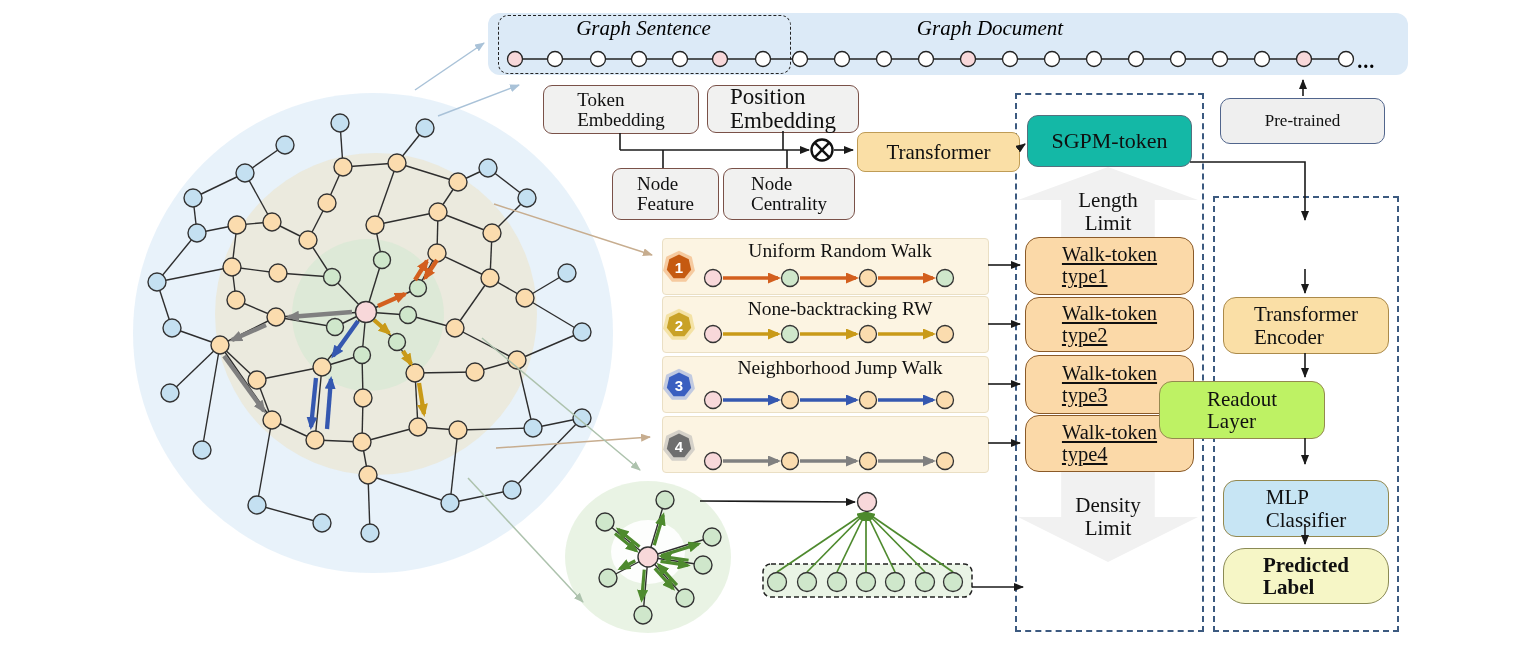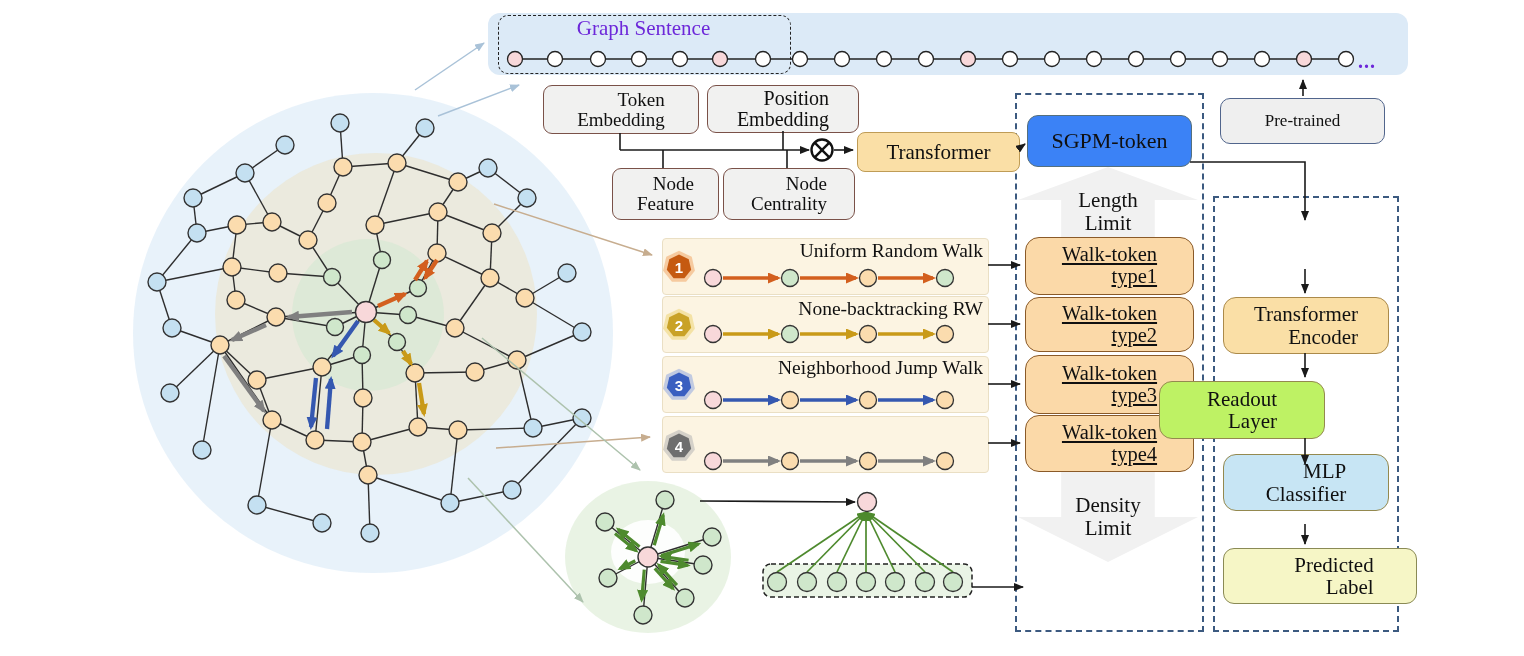--- a/index.html
+++ b/index.html
@@ -2,75 +2,76 @@
 <html><head>
 <meta charset="utf-8">
 <style>
   html,body{margin:0;padding:0;background:#ffffff;}
   .stage{position:relative;width:1524px;height:656px;background:#fff;
          font-family:"Liberation Serif",serif;overflow:hidden;}
   .abs{position:absolute;}
   
   .topbar{left:488px;top:13px;width:920px;height:62px;background:#dceaf7;border-radius:12px;z-index:1;}
   .sentence-dash{left:498px;top:15px;width:291px;height:57px;border:1.6px dashed #222;border-radius:10px;z-index:2;}
-  .lbl{z-index:3;color:#6d28d9;}
+  .lbl{z-index:3;color:#000000;font-style:italic;}
   .lbl-gs{left:498px;top:16px;width:291px;text-align:center;font-size:21px;}
   .lbl-gd{left:860px;top:16px;width:260px;text-align:center;font-size:21px;}
   .lbl-dots{left:1358px;top:50px;font-size:20px;font-weight:bold;letter-spacing:1px;}
   
-  .box{position:absolute;display:flex;align-items:center;justify-content:center;text-align:right;
+  .box{position:absolute;display:flex;align-items:center;justify-content:center;text-align:left;
        white-space:pre-line;line-height:1.05;color:#101010;z-index:3;}
   .b-token-emb{left:543px;top:85px;width:154px;height:47px;background:#f1f1f0;border:1.8px solid #7a5148;border-radius:9px;font-size:19px;}
-  .b-pos-emb{left:707px;top:85px;width:150px;height:46px;background:#f1f1f0;border:1.8px solid #7a5148;border-radius:9px;font-size:20px;}
+  .b-pos-emb{left:707px;top:85px;width:150px;height:46px;background:#f1f1f0;border:1.8px solid #7a5148;border-radius:9px;font-size:23px;}
   .b-node-feat{left:612px;top:168px;width:105px;height:50px;background:#f1f1f0;border:1.8px solid #7a5148;border-radius:9px;font-size:19px;}
   .b-node-cent{left:723px;top:168px;width:130px;height:50px;background:#f1f1f0;border:1.8px solid #7a5148;border-radius:9px;font-size:19px;}
   .b-transformer{left:857px;top:132px;width:161px;height:38px;background:#fadfa6;border:1.6px solid #bf9c56;border-radius:8px;font-size:21px;}
-  .b-sgpm{left:1027px;top:115px;width:163px;height:50px;background:#3b82f6;border:1.6px solid #55707e;border-radius:11px;font-size:22px;}
+  .b-sgpm{left:1027px;top:115px;width:163px;height:50px;background:#14b8a6;border:1.6px solid #55707e;border-radius:11px;font-size:22px;}
   .b-pretrained{left:1220px;top:98px;width:163px;height:44px;background:#efefef;border:1.6px solid #51658c;border-radius:10px;font-size:17px;}
   .dashcol{position:absolute;border:2px dashed #3c5a80;z-index:2;}
   .dash-mid{left:1015px;top:93px;width:185px;height:535px;}
   .dash-right{left:1213px;top:196px;width:182px;height:432px;}
   .blockarrow{position:absolute;background:#f1f1f1;border:0;display:flex;flex-direction:column;align-items:center;
        color:#111;font-size:21px;line-height:1.08;text-align:center;z-index:1;white-space:pre-line;}
   .ba-up{left:1018px;top:167px;width:180px;height:70px;
        clip-path:polygon(50% 0,100% 47%,76% 47%,76% 100%,24% 100%,24% 47%,0 47%);}
   .ba-up span{margin-top:22px;text-align:center;}
   .ba-down{left:1018px;top:470px;width:180px;height:92px;
        clip-path:polygon(24% 0,76% 0,76% 51%,100% 51%,50% 100%,0 51%,24% 51%);}
   .ba-down span{margin-top:24px;}
   .b-wt{left:1025px;width:167px;background:#fbd9a8;border:1.7px solid #8a5a28;border-radius:14px;font-size:20.5px;text-decoration:underline;}
   .wt1{top:237px;height:56px;} .wt2{top:297px;height:53px;} .wt3{top:355px;height:57px;} .wt4{top:415px;height:55px;}
   .b-hop{left:1028px;top:562px;width:162px;height:45px;background:#d9ecd1;border:1.6px solid #77683b;border-radius:11px;font-size:21px;}
   .b-input{left:1223px;top:225px;width:164px;height:43px;background:#f8dbda;border:1.6px solid #ad8a62;border-radius:11px;font-size:21px;}
   .b-enc{left:1223px;top:297px;width:164px;height:55px;background:#fadfa6;border:1.6px solid #ab8a4a;border-radius:13px;font-size:21px;}
   .b-readout{left:1159px;top:381px;width:164px;height:56px;background:#bef264;border:1.6px solid #94894f;border-radius:13px;font-size:21px;}
-  .b-mlp{left:1223px;top:454px;width:164px;height:55px;background:#c7e5f4;border:1.6px solid #94894f;border-radius:13px;font-size:21px;}
-  .b-pred{left:1223px;top:548px;width:164px;height:54px;background:#f6f6c6;border:1.6px solid #8a8a55;border-radius:11px;font-size:21px;font-weight:normal;padding-left:28px;}
+  .b-mlp{left:1223px;top:480px;width:164px;height:55px;background:#c7e5f4;border:1.6px solid #94894f;border-radius:13px;font-size:21px;}
+  .b-pred{left:1223px;top:548px;width:164px;height:54px;background:#f6f6c6;border:1.6px solid #8a8a55;border-radius:22px;font-size:21px;font-weight:bold;}
   
   .rowpanel{left:662px;width:325px;height:55px;background:#fcf4e2;border:1px solid #eadfc4;border-radius:4px;z-index:1;}
   .rp1{top:238px;} .rp2{top:296px;} .rp3{top:356px;} .rp4{top:416px;}
-  .rowtitle{left:697px;width:286px;text-align:right;font-size:19.5px;color:#101010;z-index:2;}
+  .rowtitle{left:697px;width:286px;text-align:center;font-size:19.5px;color:#101010;z-index:2;}
   .rt1{top:240px;} .rt2{top:298px;} .rt3{top:357px;} .rt4{top:417px;}
   .badge{position:absolute;width:34px;height:34px;z-index:3;}
   .bg1{left:662px;top:250px;} .bg2{left:662px;top:308px;} .bg3{left:662px;top:368px;} .bg4{left:662px;top:429px;}
   .badge-glow,.badge-core{position:absolute;clip-path:polygon(50% 2%,87.5% 20.1%,96.8% 60.7%,70.8% 93.3%,29.2% 93.3%,3.2% 60.7%,12.5% 20.1%);}
   .badge-glow{inset:0;opacity:.55;}
   .badge-core{inset:4px;}
   .badge-num{position:absolute;inset:0;display:flex;align-items:center;justify-content:center;
        color:#fff;font-size:15px;font-weight:bold;font-family:"Liberation Sans",sans-serif;z-index:4;}
   #overlay{position:absolute;left:0;top:0;z-index:5;pointer-events:none;}
 </style>
 </head>
 <body>
 
 <div class="stage">
 
   <div class="abs topbar"></div>
   <div class="abs sentence-dash"></div>
   <div class="abs lbl lbl-gs">Graph Sentence</div>
+  <div class="abs lbl lbl-gd">Graph Document</div>
   <div class="abs lbl lbl-dots">...</div>
 
   <div class="box b-token-emb">Token
 Embedding</div>
   <div class="box b-pos-emb">Position
 Embedding</div>
   <div class="box b-node-feat">Node
 Feature</div>
   <div class="box b-node-cent">Node
 Centrality</div>

